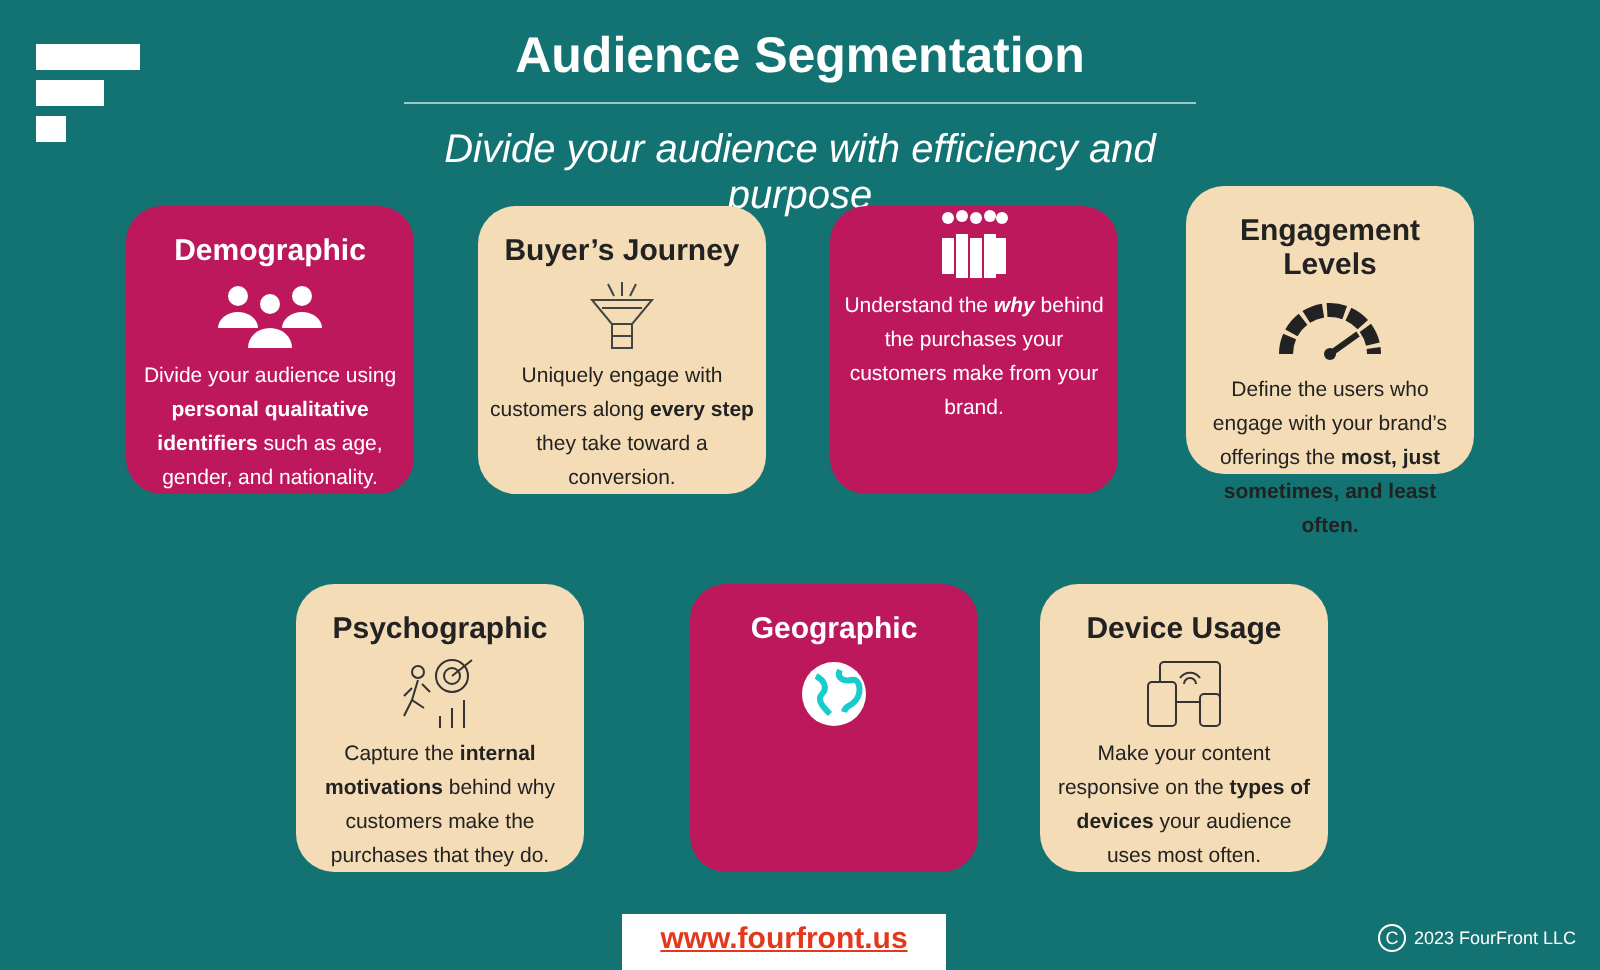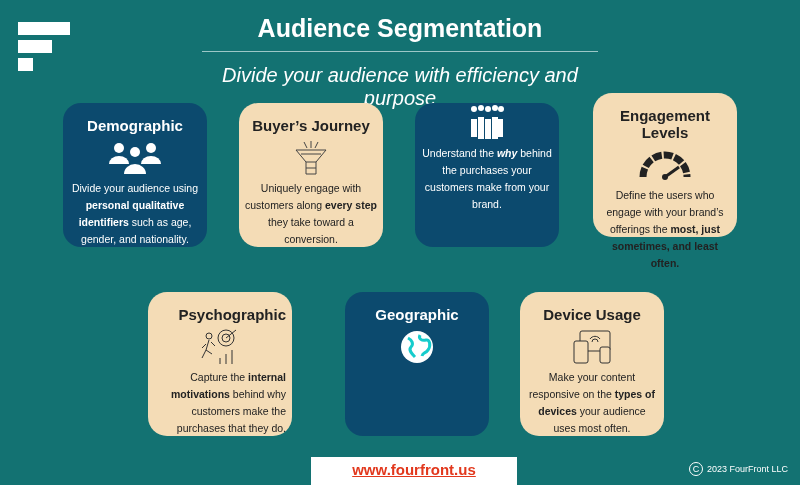--- a/index.html
+++ b/index.html
@@ -3,27 +3,27 @@
 <meta charset="utf-8">
 <style>
   html,body{margin:0;padding:0;}
   body{width:800px;height:485px;background:#137272;position:relative;overflow:hidden;font-family:"Liberation Sans",sans-serif;}
   .logo{position:absolute;left:18px;top:22px;}
   .logo div{background:#fff;height:13px;margin-bottom:5px;}
   .title{position:absolute;left:200px;width:400px;top:14px;text-align:center;color:#fff;font-weight:bold;font-size:25px;}
   .rule{position:absolute;left:202px;top:51px;width:396px;height:1px;background:#9cc7c7;}
   .subtitle{position:absolute;left:200px;width:400px;top:64px;text-align:center;color:#fff;font-style:italic;font-size:20px;}
   .card{position:absolute;width:144px;height:144px;border-radius:18px;text-align:center;box-sizing:border-box;padding:0 6px;}
-  .teal{background:#0c4a6e;color:#fff;}
+  .teal{background:#be185d;color:#fff;}
   .beige{background:#f4dcb6;color:#222;border-radius:19px;}
   .card h3{margin:14px 0 4px;font-size:15px;font-weight:bold;}
   .icon{height:40px;display:flex;align-items:center;justify-content:center;margin-bottom:2px;}
   .desc{font-size:10.5px;line-height:17px;}
   .desc b{font-weight:bold;}
-  .url{position:absolute;left:311px;top:457px;width:206px;height:28px;background:#fff;text-align:center;line-height:26px;}
+  .url{position:absolute;left:311px;top:457px;width:162px;height:28px;background:#fff;text-align:center;line-height:26px;}
   .url a{color:#e2381d;font-weight:bold;font-size:15px;text-decoration:underline;}
   .copy{position:absolute;right:12px;top:462px;color:#fff;font-size:9px;display:flex;align-items:center;gap:4px;}
   .copy .c{width:12px;height:12px;border:1px solid #fff;border-radius:50%;font-size:9px;line-height:12px;text-align:center;}
 </style>
 </head>
 <body>
 
 <div class="logo">
   <div style="width:52px"></div>
     <div style="width:34px"></div>
@@ -80,21 +80,21 @@
       <h3>Engagement Levels</h3>
       <div class="icon">
         <svg width="56" height="32" viewBox="0 0 56 32">
           <path d="M6 28a22 22 0 0 1 44 0" stroke="#222" stroke-width="7" fill="none" stroke-dasharray="9 2"></path>
           <path d="M28 28L42 18" stroke="#222" stroke-width="3"></path>
           <circle cx="28" cy="28" r="3" fill="#222"></circle>
         </svg>
       </div>
       <div class="desc">Define the users who engage with your brand’s offerings the <b>most, just sometimes, and least often.</b></div>
     </div>
-    <div class="card beige" style="left: 148px; top: 292px; text-align: right;">
+    <div class="card beige" style="left: 148px; top: 292px;">
       <h3>Psychographic</h3>
       <div class="icon">
         <svg width="40" height="38" viewBox="0 0 40 38" fill="none" stroke="#333">
           <circle cx="26" cy="10" r="8"></circle>
           <circle cx="26" cy="10" r="4"></circle>
           <path d="M26 10l10-8"></path>
           <circle cx="9" cy="8" r="3"></circle>
           <path d="M9 12l-3 10 6 4M6 16l-4 4M11 14l4 4M6 22l-4 8"></path>
           <path d="M20 36v-6M26 36v-10M32 36v-14"></path>
         </svg>

